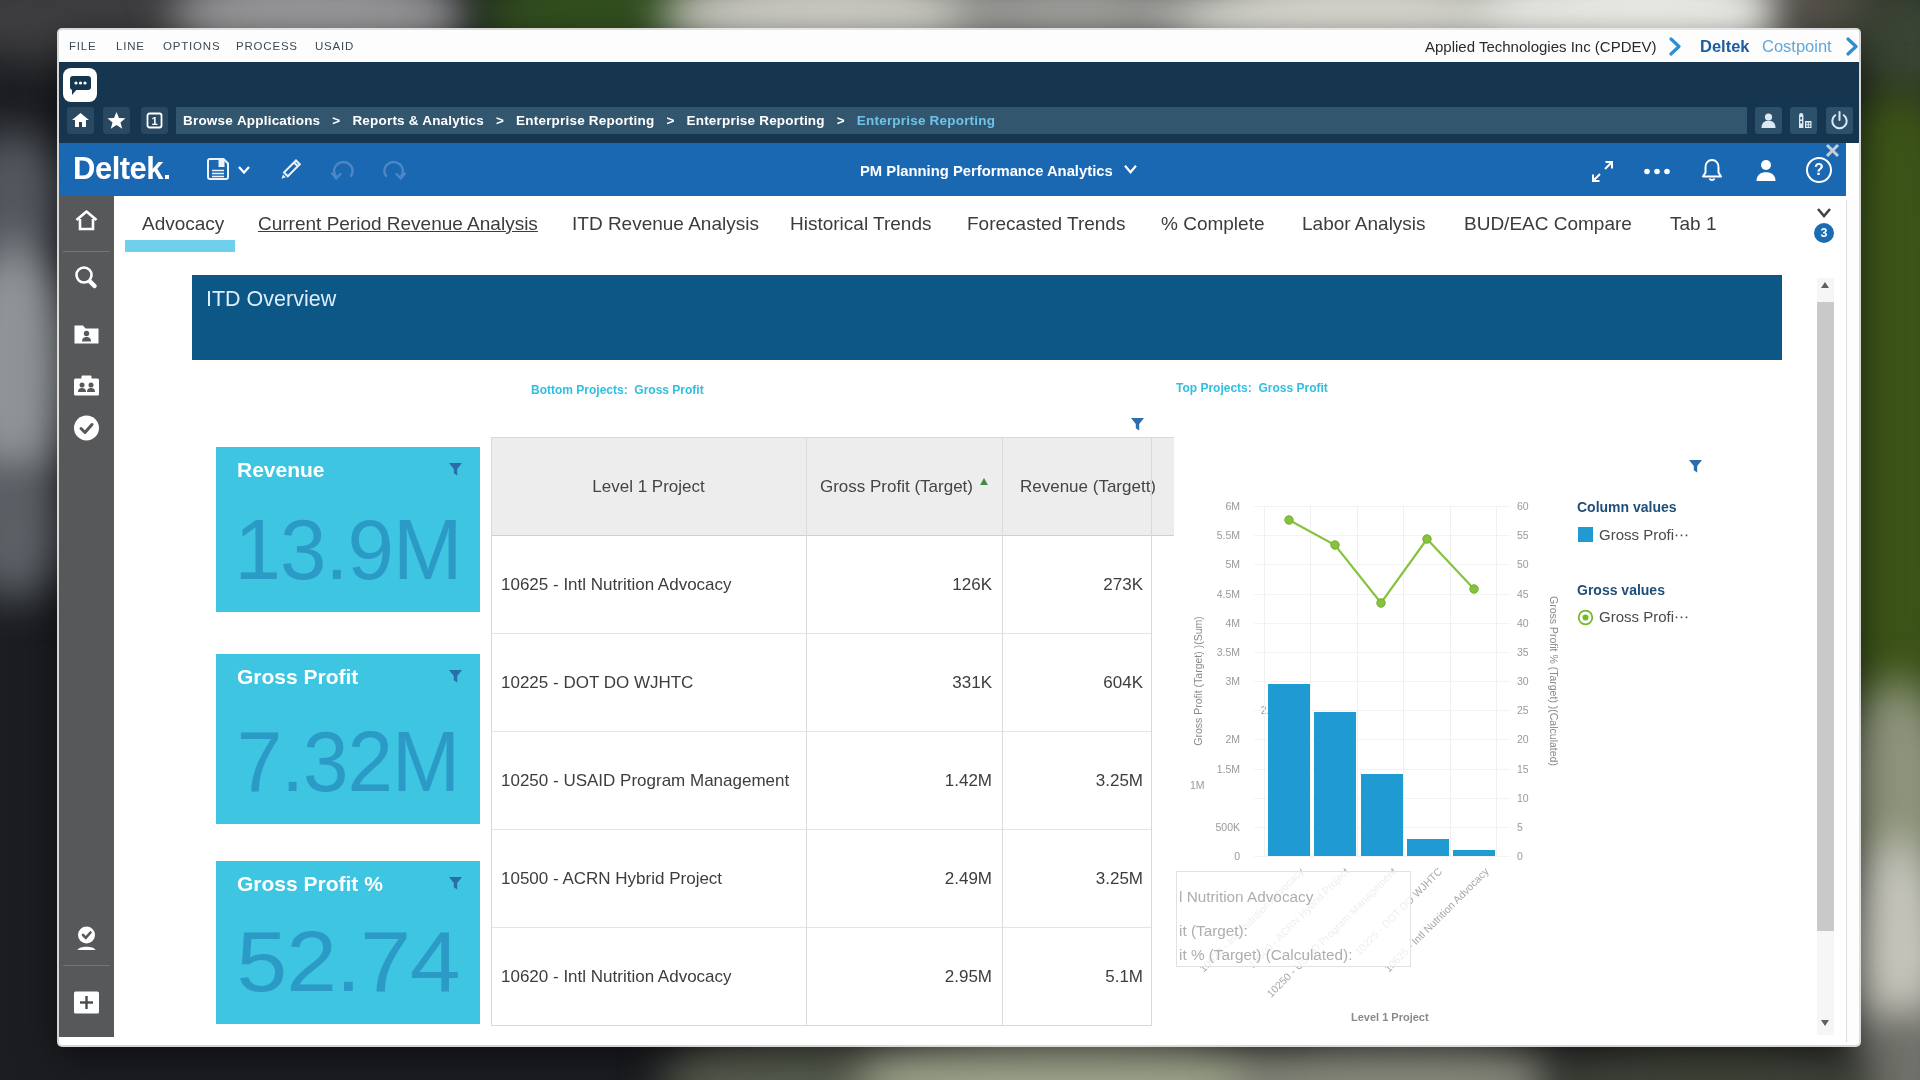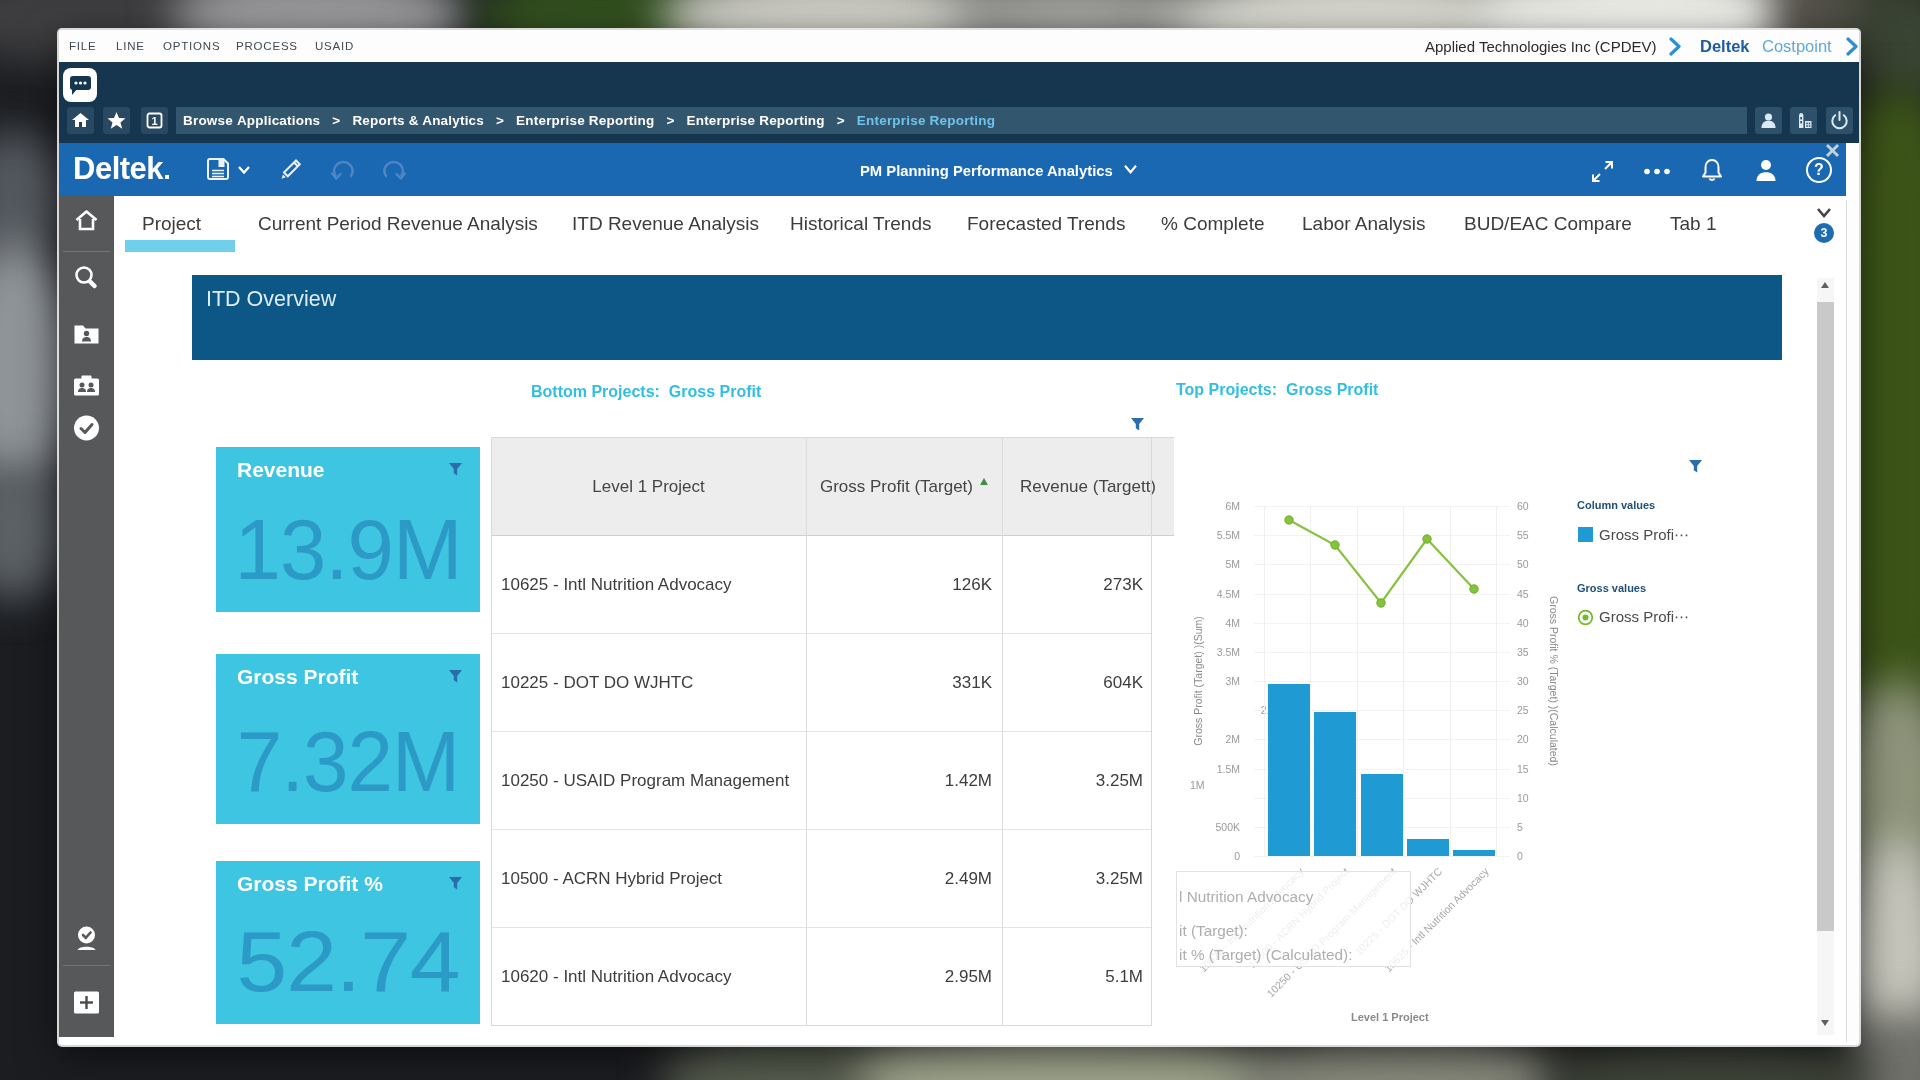--- a/index.html
+++ b/index.html
@@ -30,39 +30,39 @@
   #underline { position:absolute; left:11px; top:44px; width:110px; height:12px; background:#70d0ec; }
   #badge3 { position:absolute; left:1755px; top:193px; width:20px; height:20px; border-radius:50%; background:#1b6cb1; color:#fff; font-size:12.5px; font-weight:bold; text-align:center; line-height:20px; }
   
   #sidebar { position:absolute; left:0; top:166px; width:55px; height:841px; background:#57585a; }
   .sbi { position:absolute; left:0; width:55px; text-align:center; }
   .sbline { position:absolute; left:4px; width:47px; height:1px; background:#737476; }
   
   #content { position:absolute; left:55px; top:223px; width:1732px; height:790px; background:#fff; }
   #banner { position:absolute; left:78px; top:22px; width:1590px; height:85px; background:#0d5786; color:#ddeefa; font-size:21.5px; }
   #banner span { position:absolute; left:14px; top:12px; font-weight:normal; }
-  .cyantitle { position:absolute; color:#30bfe0; font-size:16px; font-weight:bold; white-space:nowrap; }
+  .cyantitle { position:absolute; color:#30bfe0; font-size:12px; font-weight:bold; white-space:nowrap; }
   
   .card { position:absolute; left:102px; width:264px; background:#3ec5e1; }
   .card .ct { position:absolute; left:21px; top:11px; color:#fff; font-size:21px; font-weight:bold; }
   .card .cn { position:absolute; left:0; right:0; bottom:20px; text-align:center; font-size:86px; color:#2b9ac6; letter-spacing:-1px; line-height:1; }
   .card .fun { position:absolute; right:17px; top:15px; }
   
   .th { position:absolute; background:#ededee; color:#454545; font-size:17px; display:flex; align-items:center; justify-content:center; height:99px; top:184px; border-top:1px solid #d9d9d9; border-bottom:1px solid #cfcfcf; }
   .td { position:absolute; height:98px; color:#3d3d3d; font-size:17px; display:flex; align-items:center; border-bottom:1px solid #e4e4e4; }
   .vline { position:absolute; width:1px; background:#dcdcdc; }
   .tblborder { position:absolute; border:1px solid #d9d9d9; border-top:none; }
   
   .axlbl { position:absolute; font-size:10.5px; color:#9a9a9a; white-space:nowrap; }
   .glineh { position:absolute; height:1px; background:#f3f3f3; }
   .glinev { position:absolute; width:1px; background:#f0f0f0; }
   .bar { position:absolute; background:#1f9ad3; }
   .xlbl { position:absolute; font-size:10.5px; color:#a8a8a8; white-space:nowrap; transform-origin:100% 0; transform:rotate(-45deg); }
   .vtitle { position:absolute; font-size:10.5px; color:#8a8a8a; white-space:nowrap; }
-  .legtitle { position:absolute; color:#1e4e79; font-size:11px; font-weight:bold; }
+  .legtitle { position:absolute; color:#1e4e79; font-size:14px; font-weight:bold; }
   .legitem { position:absolute; color:#4a4a4a; font-size:15px; }
   #tooltip { position:absolute; left:1062px; top:618px; width:235px; height:96px; background:rgba(255,255,255,.8); border:1px solid #e2e2e2; overflow:hidden; color:#aeaeae; font-size:15.3px; padding:12px 0 0 2px; }
   #tooltip div { line-height:23px; }
   
   #sbtrack { position:absolute; left:1703px; top:25px; width:17px; height:757px; background:#f6f6f6; }
   #sbthumb { position:absolute; left:1703px; top:49px; width:17px; height:629px; background:#c9c9c9; }
   .sarrow { position:absolute; width:0; height:0; }
 </style>
 </head>
 <body>
@@ -206,22 +206,22 @@
         <circle cx="13" cy="8" r="5" fill="#fff"></circle>
         <path d="M3.5 24 C3.5 17.5 8 15.2 13 15.2 C18 15.2 22.5 17.5 22.5 24 Z" fill="#fff"></path>
       </svg>
     <div class="bico" style="left:1747px; top:14px; width:26px; height:26px; border:2.2px solid #fff; border-radius:50%; color:#fff; font-weight:bold; font-size:16px; text-align:center; line-height:22px;">?</div>
     <svg class="bico" style="left:1766px; top:0px;" width="15" height="15" viewBox="0 0 15 15">
         <line x1="2" y1="2" x2="13" y2="13" stroke="#c3cfdb" stroke-width="3"></line>
         <line x1="13" y1="2" x2="2" y2="13" stroke="#c3cfdb" stroke-width="3"></line>
       </svg>
   </div>
   <div id="tabbar">
-    <span class="tab" style="left:28px;">Project</span>
-    <span class="tab" style="left:144px;">Current Period Revenue Analysis</span>
+    <span class="tab" style="left:28px;">Advocacy</span>
+    <span class="tab" style="left:144px;text-decoration:underline;">Current Period Revenue Analysis</span>
     <span class="tab" style="left:458px;">ITD Revenue Analysis</span>
     <span class="tab" style="left:676px;">Historical Trends</span>
     <span class="tab" style="left:853px;">Forecasted Trends</span>
     <span class="tab" style="left:1047px;">% Complete</span>
     <span class="tab" style="left:1188px;">Labor Analysis</span>
     <span class="tab" style="left:1350px;">BUD/EAC Compare</span>
     <span class="tab" style="left:1556px;">Tab 1</span>
     <div id="underline"></div>
   </div>
   <svg style="position:absolute; left:1757px; top:176px;" width="16" height="14" viewBox="0 0 16 14">

